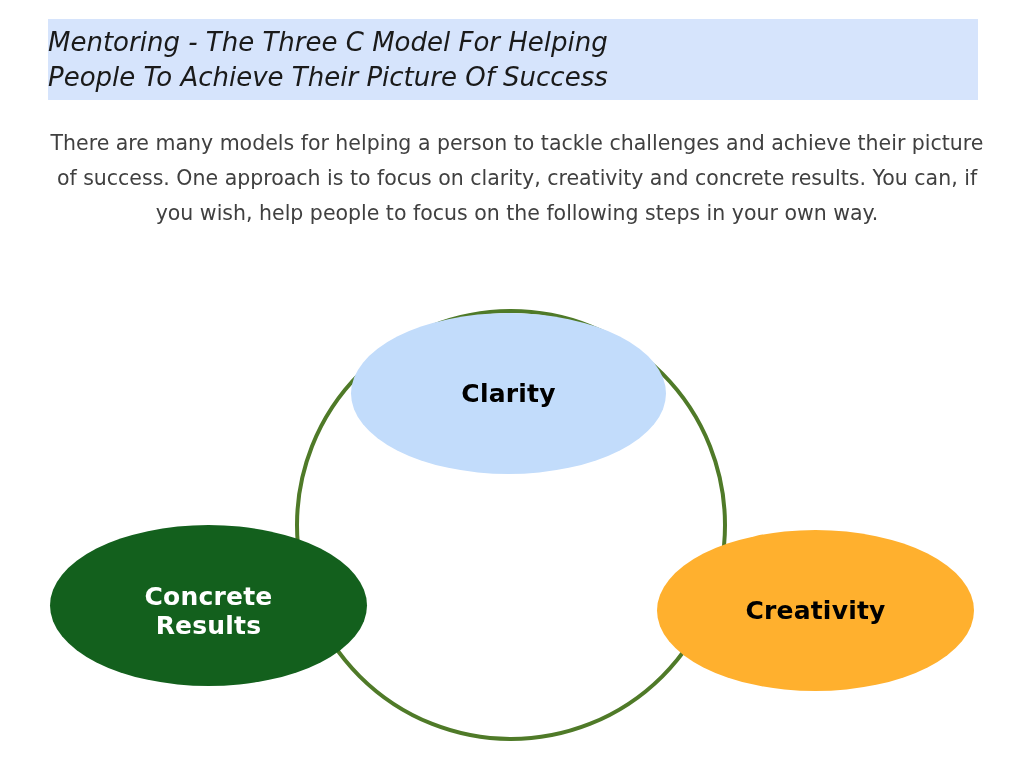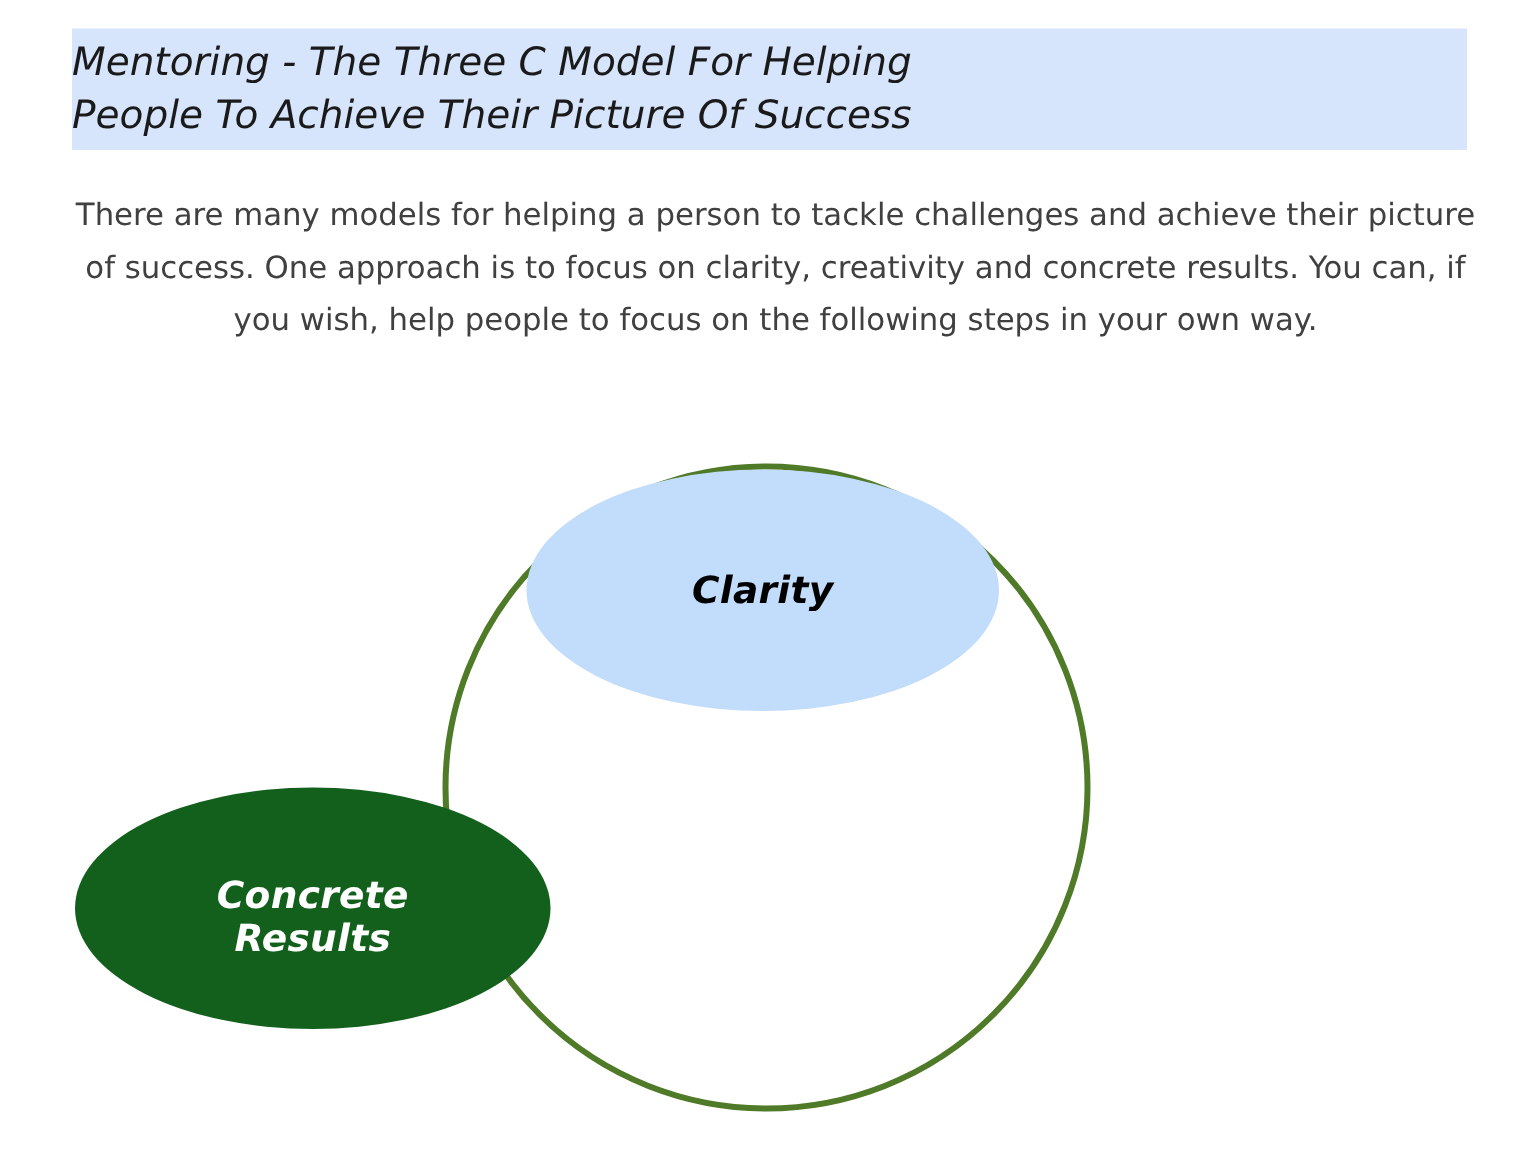--- a/index.html
+++ b/index.html
@@ -84,21 +84,20 @@
     display: flex;
     align-items: center;
     justify-content: center;
     border-radius: 50%;
     text-align: center;
     box-sizing: border-box;
   }
   .node-label {
     font-family: "DejaVu Sans", "Liberation Sans", sans-serif;
     font-weight: bold;
-    font-style: italic;
     white-space: pre-line;
     line-height: 1.16;
     letter-spacing: 0.2px;
   }
 
   
   #node-clarity {
     left: 351px;
     top: 313px;
     width: 315px;
@@ -159,15 +158,18 @@
 
     <div class="node" id="node-clarity">
       <span class="node-label">Clarity</span>
     </div>
 
     <div class="node" id="node-concrete-results">
       <span class="node-label">Concrete
 Results</span>
     </div>
 
+    <div class="node" id="node-creativity">
+      <span class="node-label">Creativity</span>
+    </div>
 
   </div>
 </div>
 
 </body></html>

